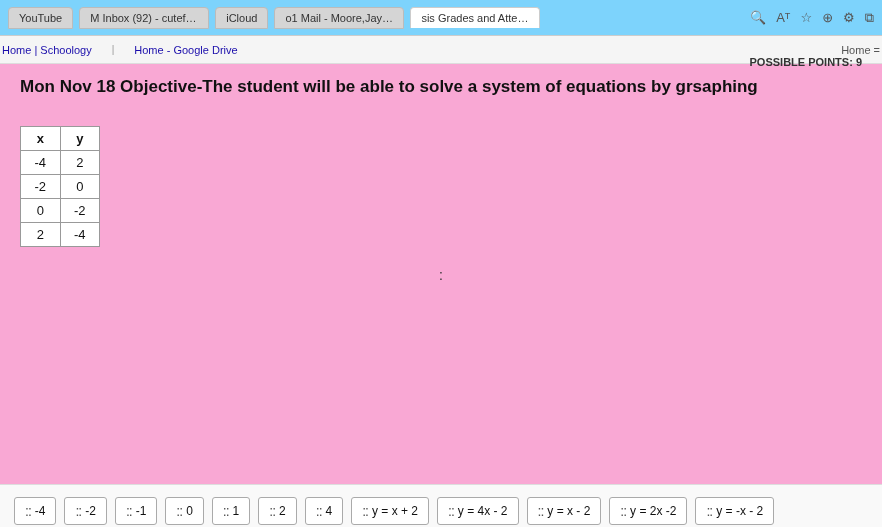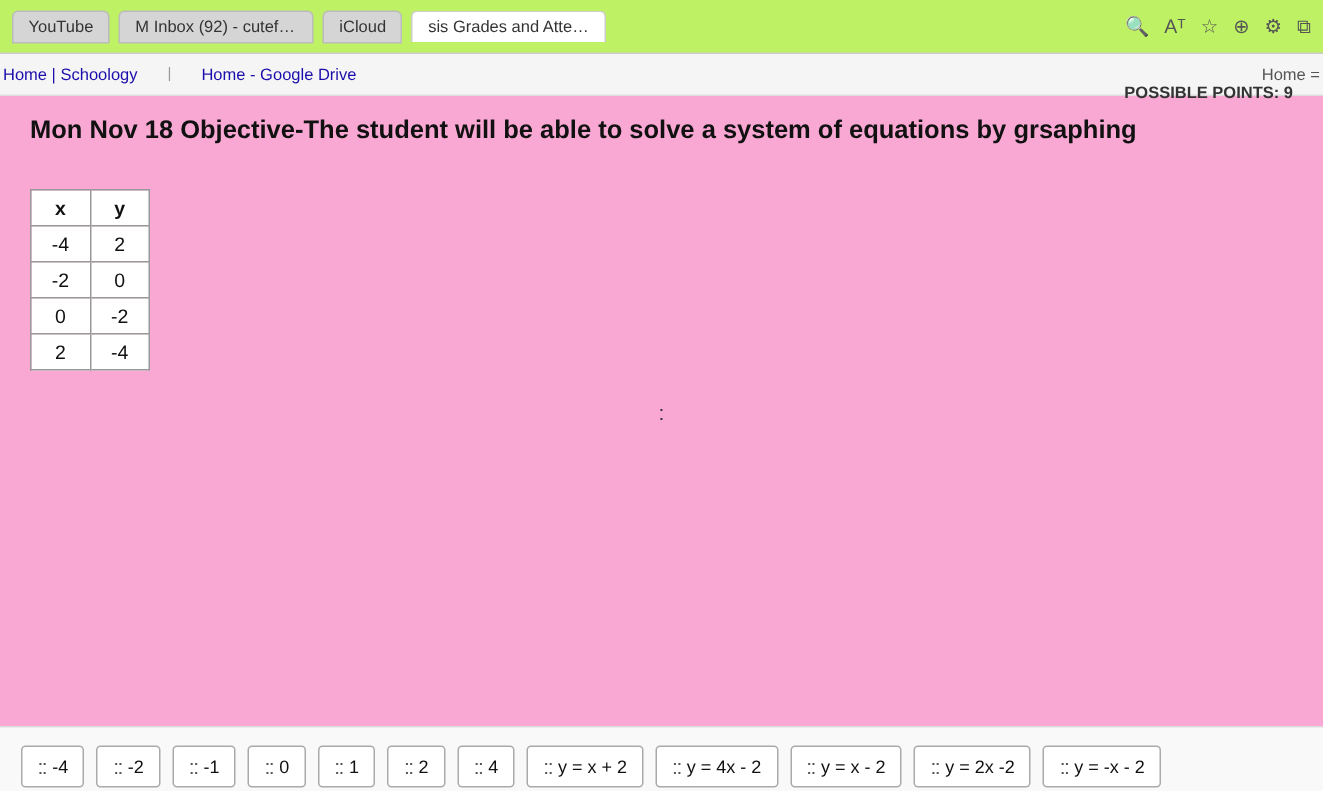--- a/index.html
+++ b/index.html
@@ -6,21 +6,21 @@
     body {
       font-family: Arial, sans-serif;
       background: #f0f0f0;
       width: 882px;
       min-height: 527px;
       overflow: hidden;
     }
 
     
     .browser-bar {
-      background: #bef264;
+      background: #7dd3fc;
       height: 36px;
       display: flex;
       align-items: center;
       padding: 0 8px;
       gap: 6px;
       border-bottom: 1px solid #ccc;
       font-size: 11px;
       color: #333;
       overflow: hidden;
     }
@@ -196,20 +196,21 @@
       margin-top: 4px;
     }
   </style>
 </head>
 <body>
 
 <div class="browser-bar">
   <span class="browser-tab-inactive">YouTube</span>
   <span class="browser-tab-inactive">M Inbox (92) - cutefac...</span>
   <span class="browser-tab-inactive">iCloud</span>
+  <span class="browser-tab-inactive">o1 Mail - Moore,Jay'on...</span>
   <span class="browser-tab">sis Grades and Attenda...</span>
   <div class="browser-icons">
     <span>🔍</span>
     <span>Aᵀ</span>
     <span>☆</span>
     <span>⊕</span>
     <span>⚙</span>
     <span>⧉</span>
   </div>
 </div>

